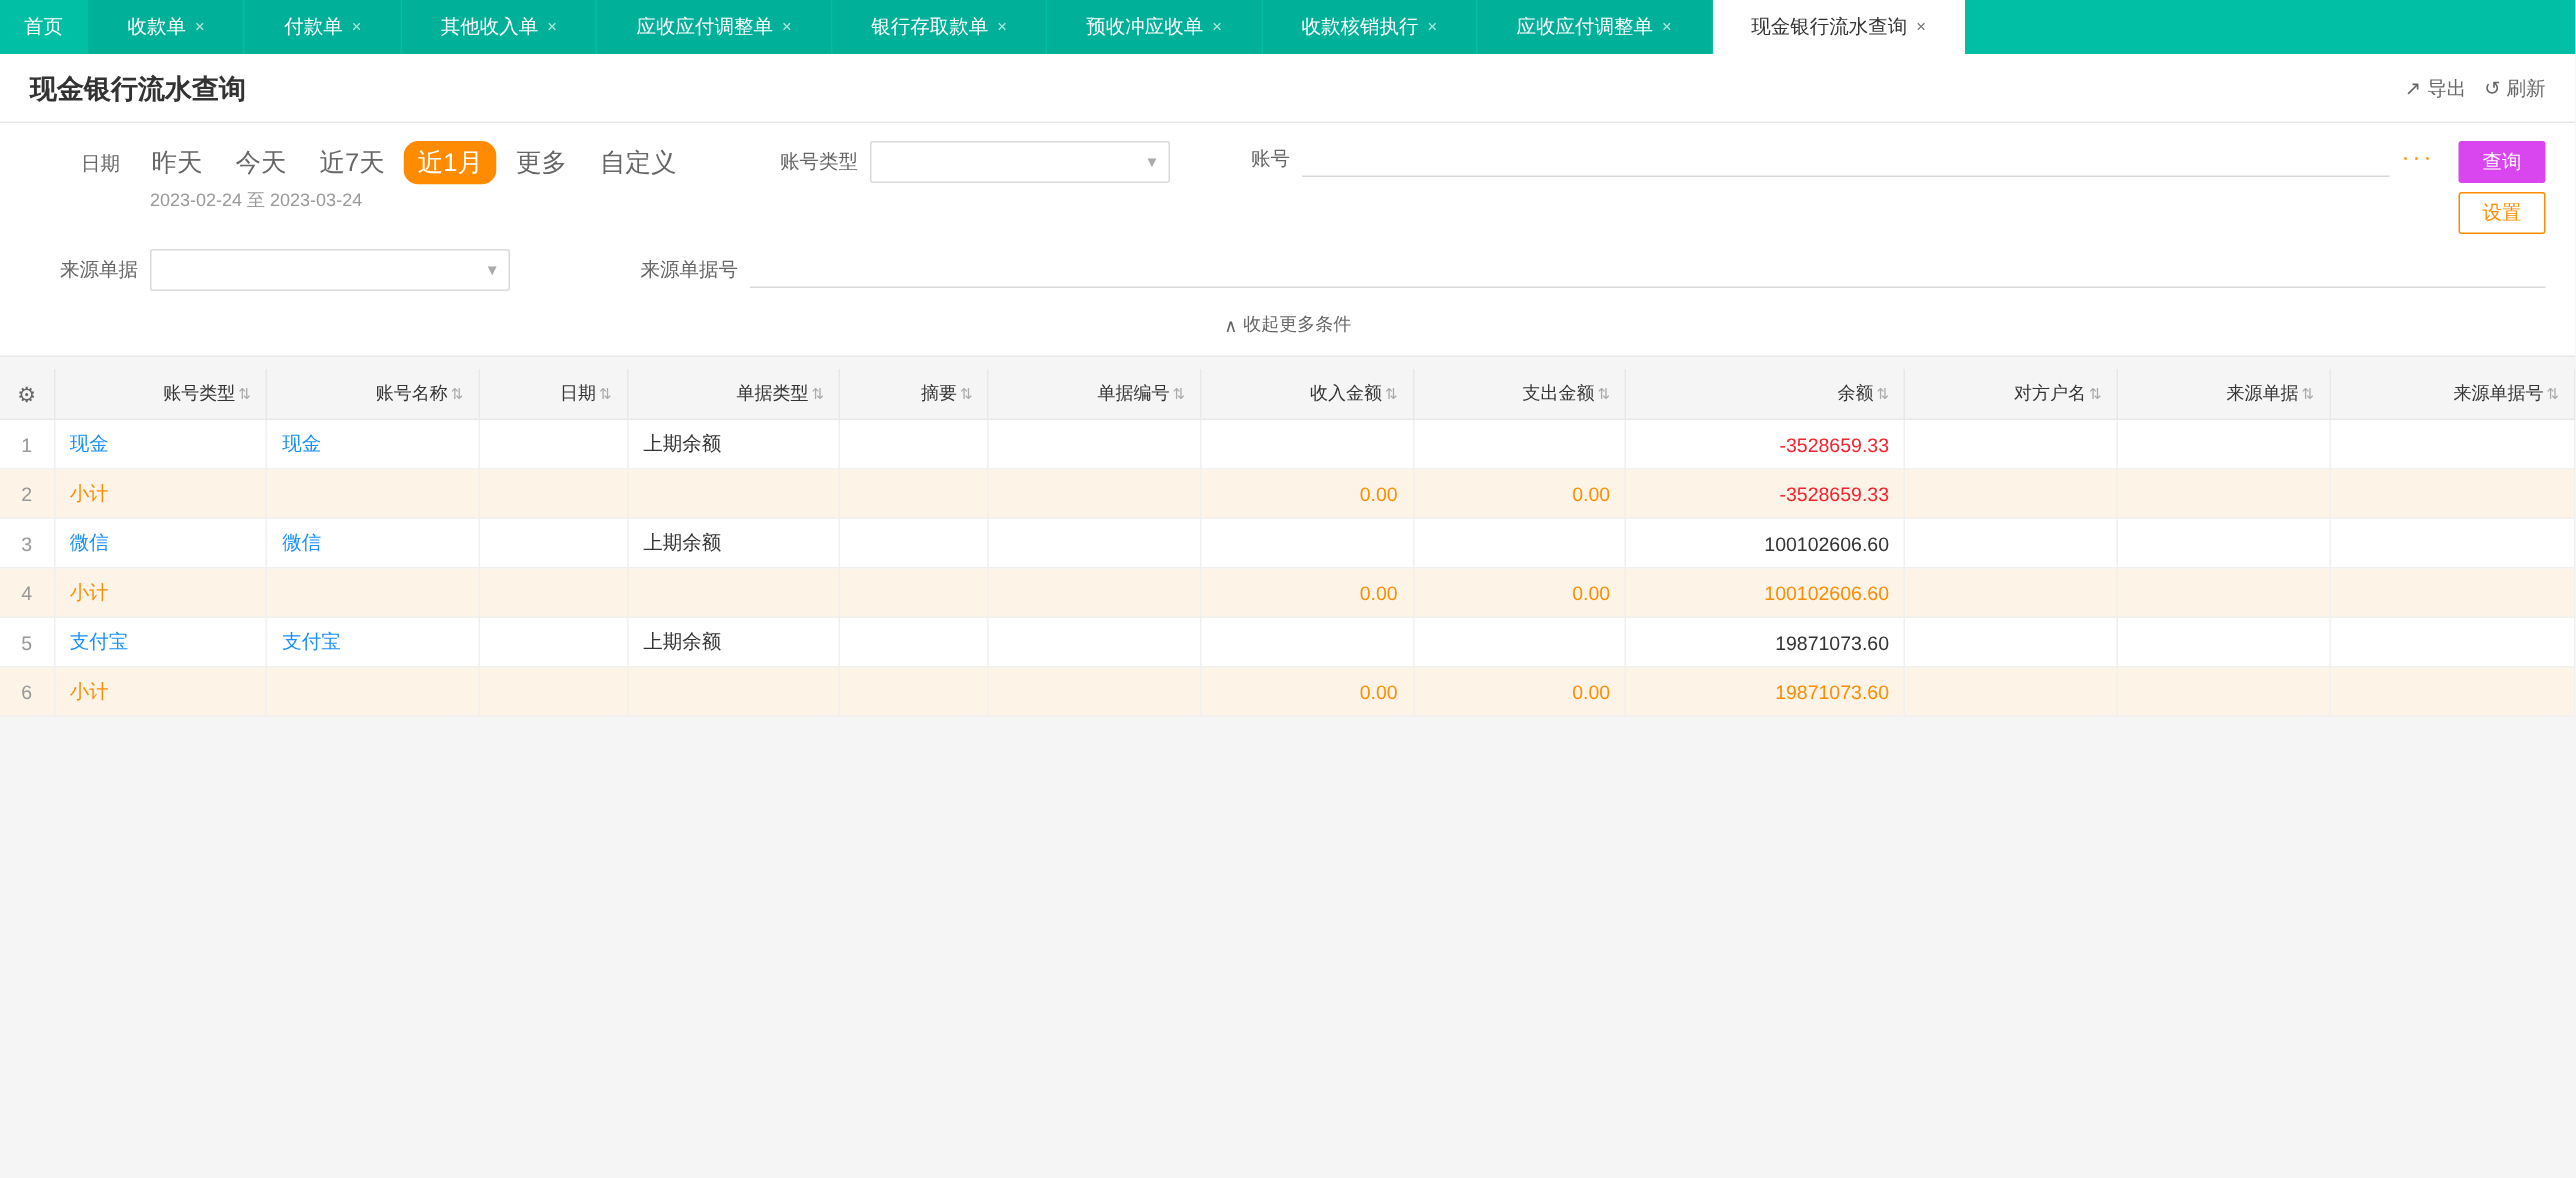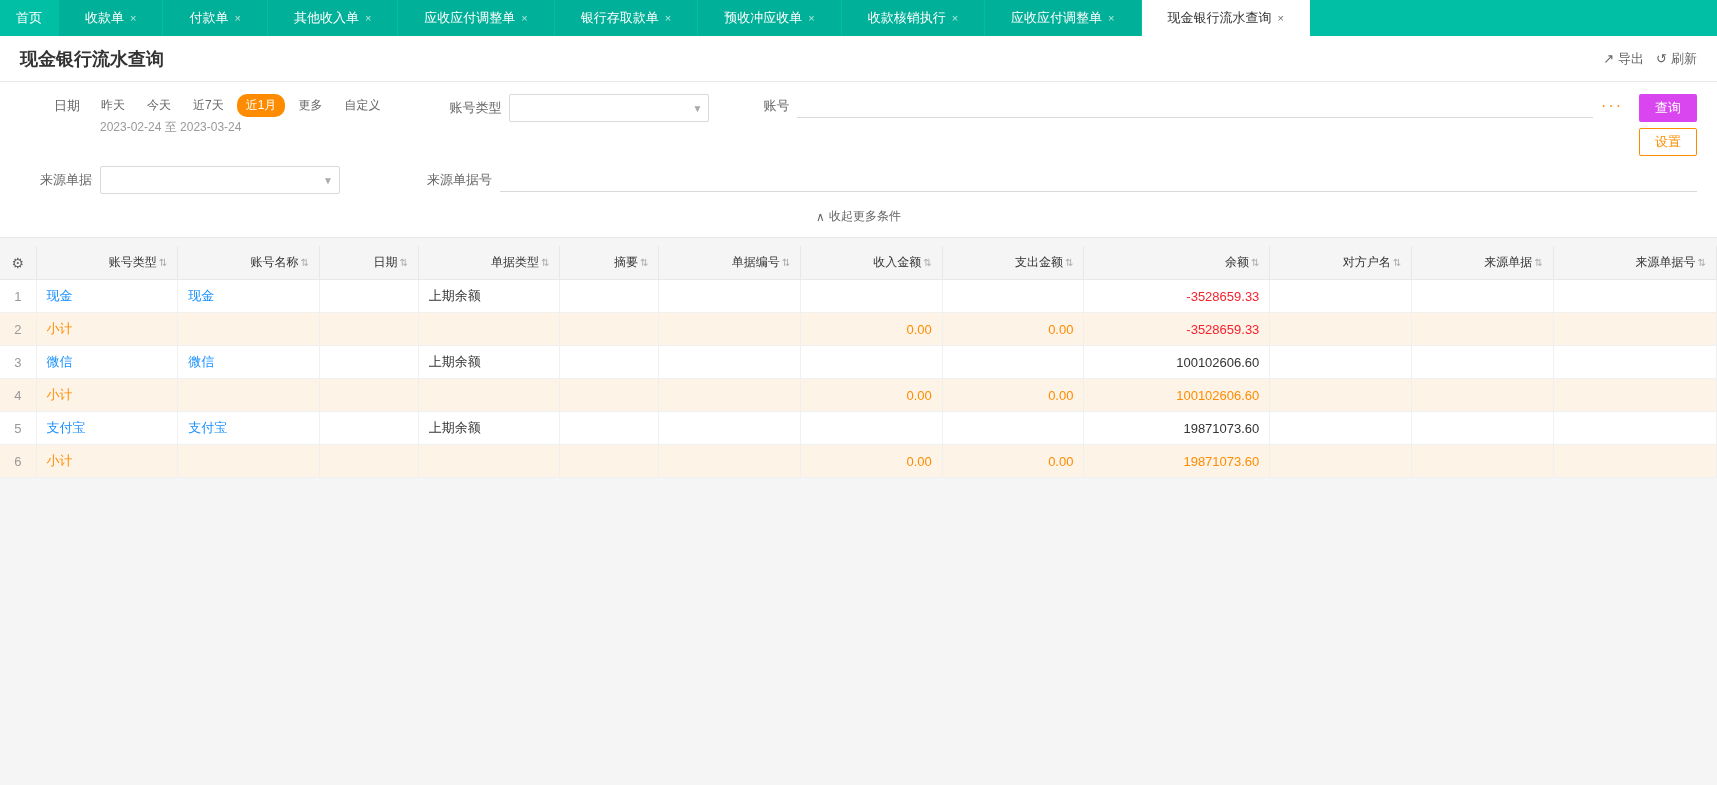--- a/index.html
+++ b/index.html
@@ -97,21 +97,21 @@
       text-align: right;
       margin-right: 8px;
     }
     .filter-date-options {
       display: flex;
       align-items: center;
       gap: 4px;
     }
     .date-btn {
       padding: 2px 8px;
-      font-size: 12px;
+      font-size: 17px;
       color: #666;
       cursor: pointer;
       border-radius: 2px;
       border: 1px solid transparent;
       text-align: center;
     }
     .date-btn.active {
       background: #ff8c00;
       color: #fff;
       border-radius: 10px;

